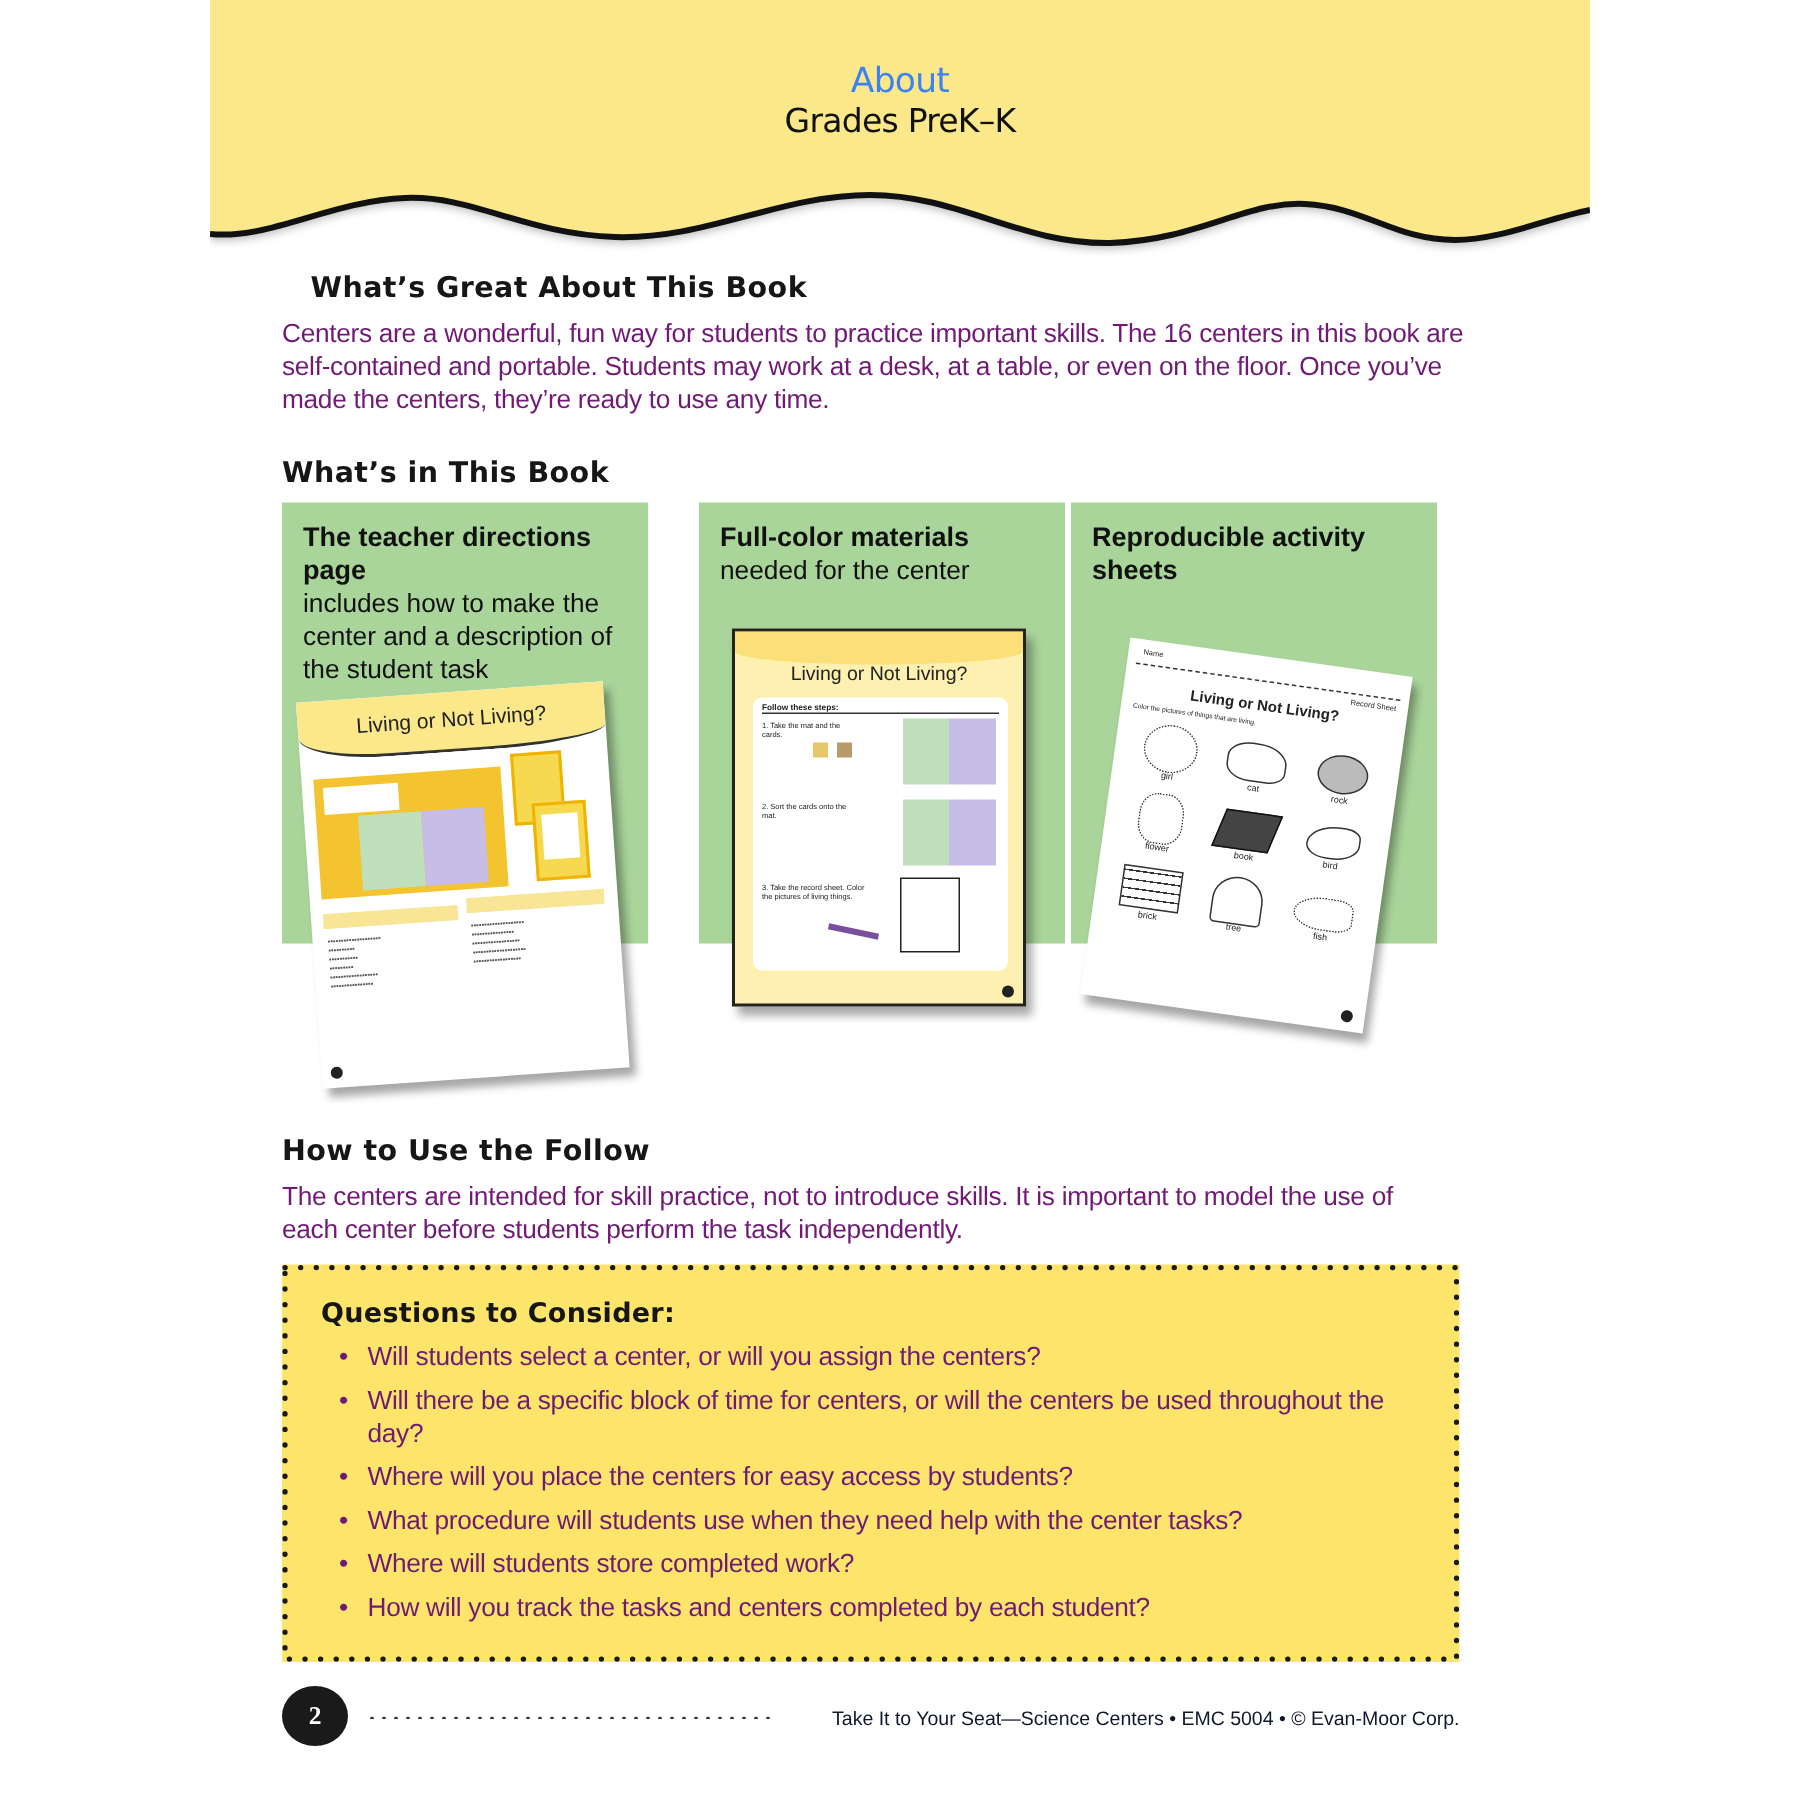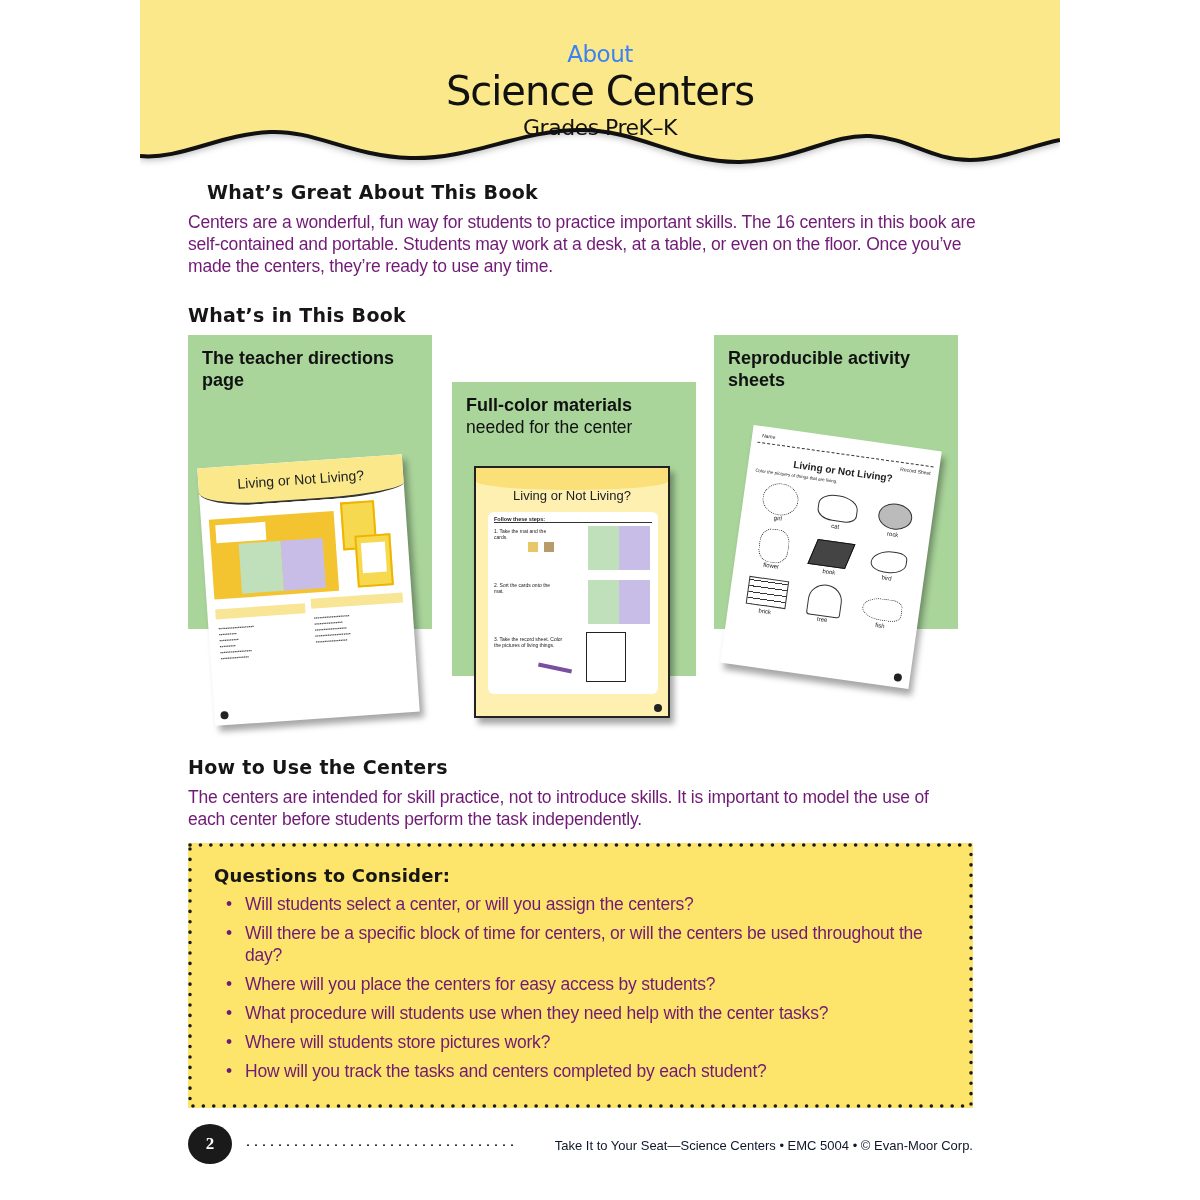--- a/index.html
+++ b/index.html
@@ -51,33 +51,33 @@
       <defs>
         <filter id="sh" x="-5%" y="-5%" width="110%" height="130%">
           <feDropShadow dx="0" dy="4" stdDeviation="3" flood-color="#000" flood-opacity="0.25"></feDropShadow>
         </filter>
       </defs>
       <path d="M0,0 H920 V140 C890,146 860,160 830,160 C790,160 770,138 730,136 C690,134 660,160 600,162 C540,163 500,130 440,130 C380,130 330,160 270,158 C210,156 175,130 130,132 C80,134 40,160 0,156 Z" fill="#fbe88a" filter="url(#sh)"></path>
       <path d="M0,156 C40,160 80,134 130,132 C175,130 210,156 270,158 C330,160 380,130 440,130 C500,130 540,163 600,162 C660,160 690,134 730,136 C770,138 790,160 830,160 C860,160 890,146 920,140" fill="none" stroke="#111" stroke-width="4"></path>
     </svg>
     <div class="banner-text">
       <div class="banner-about">About</div>
-      <div class="banner-title">Science Centers</div>
       <div class="banner-grades">Grades PreK–K</div>
     </div>
   </div>
 
   <h2 class="section" style="top:181px;margin-left:19px;">What’s Great About This Book</h2>
   <p class="body" style="top:211px;">Centers are a wonderful, fun way for students to practice important skills. The 16 centers in this book are self-contained and portable. Students may work at a desk, at a table, or even on the floor. Once you’ve made the centers, they’re ready to use any time.</p>
 
   <h2 class="section" style="top:304px;">What’s in This Book</h2>
 
   <div class="panel" style="left:48px;">
     <div class="panel-title">
       <span>The teacher directions page</span><br>
+      <span class="panel-sub">includes how to make the center and a description of the student task</span>
     </div>
     <div class="thumb" style="left:18px; top:126px; width:205px; height:258px; transform: rotate(-4deg);">
       <div style="background:#fbe88a; height:40px; border-bottom:2px solid #333; border-radius:0 0 40% 30%/0 0 30% 40%; padding-top:10px;">
         <div class="mini-title">Living or Not Living?</div>
       </div>
       <div style="position:absolute; left:8px; top:52px; width:125px; height:80px; background:#f4c430;">
         <div style="position:absolute; left:28px; top:26px; width:42px; height:50px; background:#bfe0bb;"></div>
         <div style="position:absolute; left:70px; top:26px; width:42px; height:50px; background:#c8bde6;"></div>
         <div style="position:absolute; left:6px; top:6px; width:50px; height:18px; background:#fff;"></div>
       </div>
@@ -86,21 +86,21 @@
           <div style="margin:6px 4px; height:30px; background:#fff;"></div>
         </div>
       <div style="position:absolute; left:8px; top:142px; width:90px; height:10px; background:#f9e596;"></div>
       <div style="position:absolute; left:104px; top:138px; width:92px; height:10px; background:#f9e596;"></div>
       <div style="position:absolute; left:10px; top:158px; width:86px;" class="mini-text">▪▪▪▪▪▪▪▪▪▪▪▪▪▪▪▪▪▪▪▪<br>▪▪▪▪▪▪▪▪▪▪<br>▪▪▪▪▪▪▪▪▪▪▪<br>▪▪▪▪▪▪▪▪▪<br>▪▪▪▪▪▪▪▪▪▪▪▪▪▪▪▪▪▪<br>▪▪▪▪▪▪▪▪▪▪▪▪▪▪▪▪</div>
       <div style="position:absolute; left:106px; top:154px; width:86px;" class="mini-text">▪▪▪▪▪▪▪▪▪▪▪▪▪▪▪▪▪▪▪▪<br>▪▪▪▪▪▪▪▪▪▪▪▪▪▪▪▪<br>▪▪▪▪▪▪▪▪▪▪▪▪▪▪▪▪▪▪<br>▪▪▪▪▪▪▪▪▪▪▪▪▪▪▪▪▪▪▪▪<br>▪▪▪▪▪▪▪▪▪▪▪▪▪▪▪▪▪▪</div>
       <div style="position:absolute; left:6px; bottom:6px; width:8px; height:8px; border-radius:50%; background:#222;"></div>
     </div>
   </div>
 
-  <div class="panel" style="left:312px;margin-top:47px;">
+  <div class="panel" style="left:326px;">
     <div class="panel-title">
       <span>Full-color materials</span><br>
       <span class="panel-sub">needed for the center</span>
     </div>
     <div class="thumb" style="left:22px; top:84px; width:196px; height:252px; background:#fdf0b0; border:2px solid #222;">
       <div style="height:22px; background:#fbe07a; border-radius:0 0 50% 50%/0 0 40% 40%;"></div>
       <div class="mini-title" style="margin-top:-2px; font-size:13px;">Living or Not Living?</div>
       <div style="position:absolute; left:12px; top:44px; width:170px; height:182px; background:#fff; border-radius:6px;">
         <div style="font-size:5.5px; font-weight:bold; margin:4px 6px 2px; border-bottom:1px solid #333;">Follow these steps:</div>
         <div style="position:absolute; left:100px; top:14px; width:62px; height:44px; background:linear-gradient(90deg,#bfe0bb 50%,#c8bde6 50%);"></div>
@@ -162,34 +162,34 @@
           </div>
         <div style="text-align:center;">
             <div style="width:40px;height:22px;margin:6px auto 2px;border:1px dotted #333;border-radius:50% 30% 30% 50%;"></div>
             <div style="font-size:6px;">fish</div>
           </div>
       </div>
       <div style="position:absolute; right:8px; bottom:6px; width:8px; height:8px; border-radius:50%; background:#222;"></div>
     </div>
   </div>
 
-  <h2 class="section" style="top:756px;">How to Use the Centers</h2>
+  <h2 class="section" style="top:756px;">How to Use the Follow</h2>
   <p class="body" style="top:786px; width:770px;">The centers are intended for skill practice, not to introduce skills. It is important to model the use of each center before students perform the task independently.</p>
 
   <div class="qbox">
     <svg class="qbox-dots" width="785" height="265">
       <rect x="2" y="2" width="781" height="261" fill="none" stroke="#1a1a1a" stroke-width="3.5" stroke-dasharray="0.1 10.3" stroke-linecap="round"></rect>
     </svg>
     <div class="qbox-title">Questions to Consider:</div>
     <ul class="qlist">
       <li>Will students select a center, or will you assign the centers?</li>
       <li>Will there be a specific block of time for centers, or will the centers be used throughout the day?</li>
       <li>Where will you place the centers for easy access by students?</li>
       <li>What procedure will students use when they need help with the center tasks?</li>
-      <li>Where will students store pictures work?</li>
+      <li>Where will students store completed work?</li>
       <li>How will you track the tasks and centers completed by each student?</li>
     </ul>
   </div>
 
   <div class="page-num">2</div>
   <div class="footer-dots"></div>
   <div class="footer-text">Take It to Your Seat—Science Centers • EMC 5004 • © Evan-Moor Corp.</div>
 </div>
 
 </body></html>

